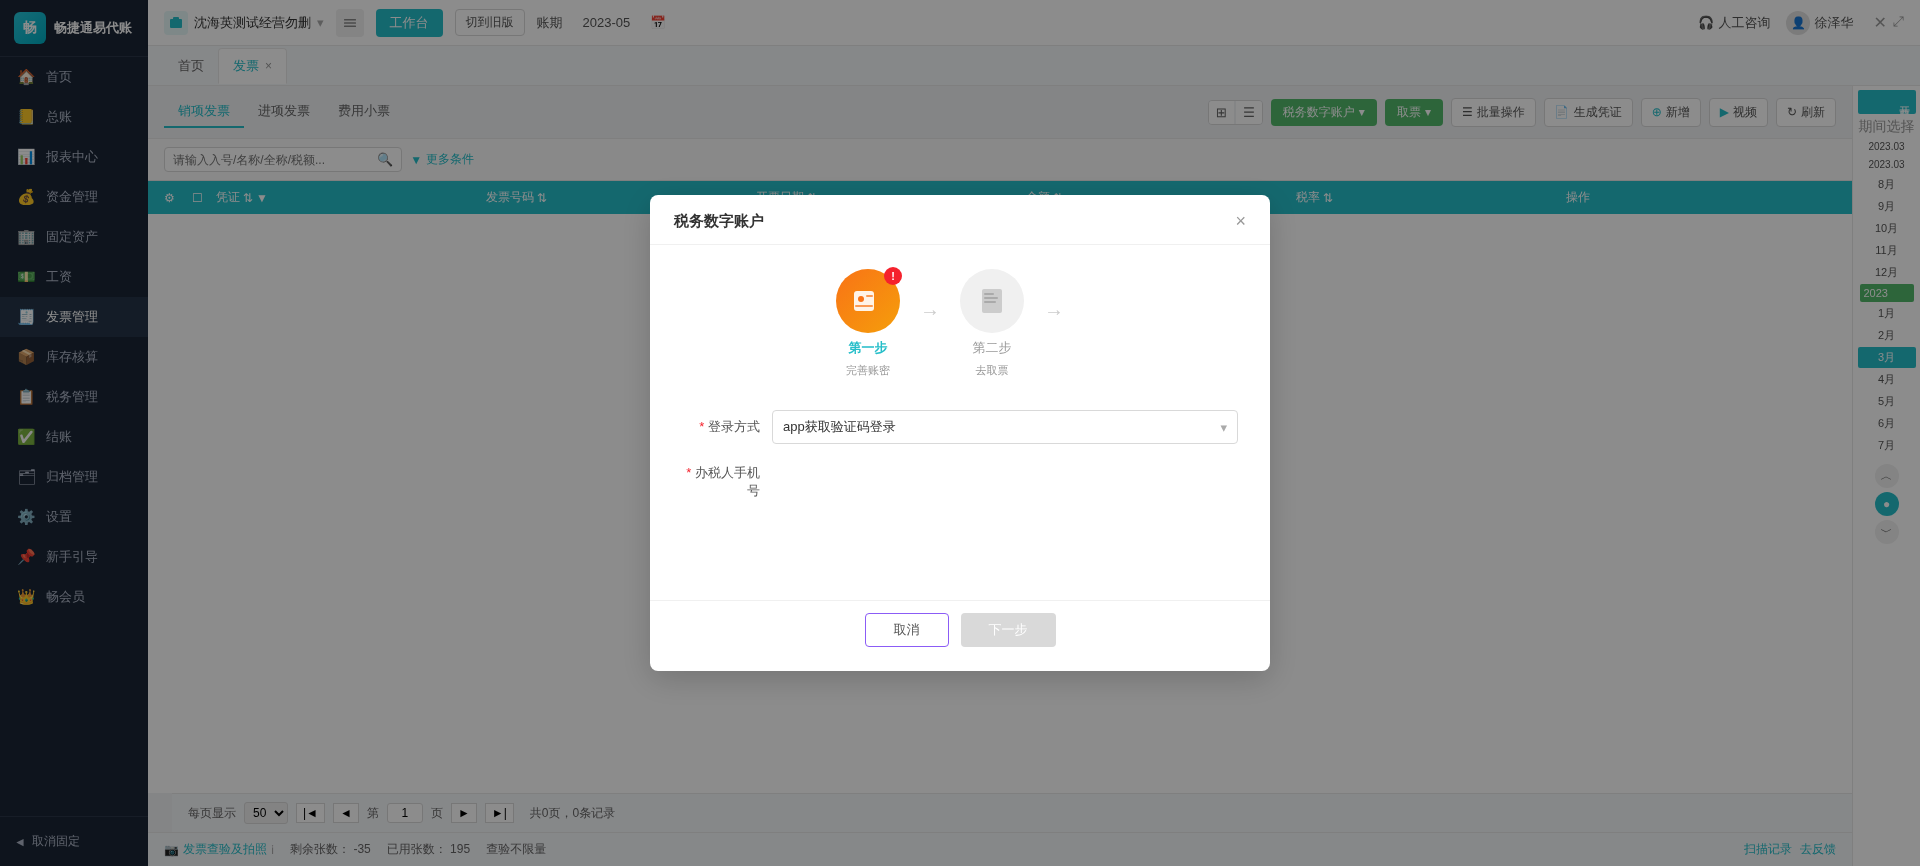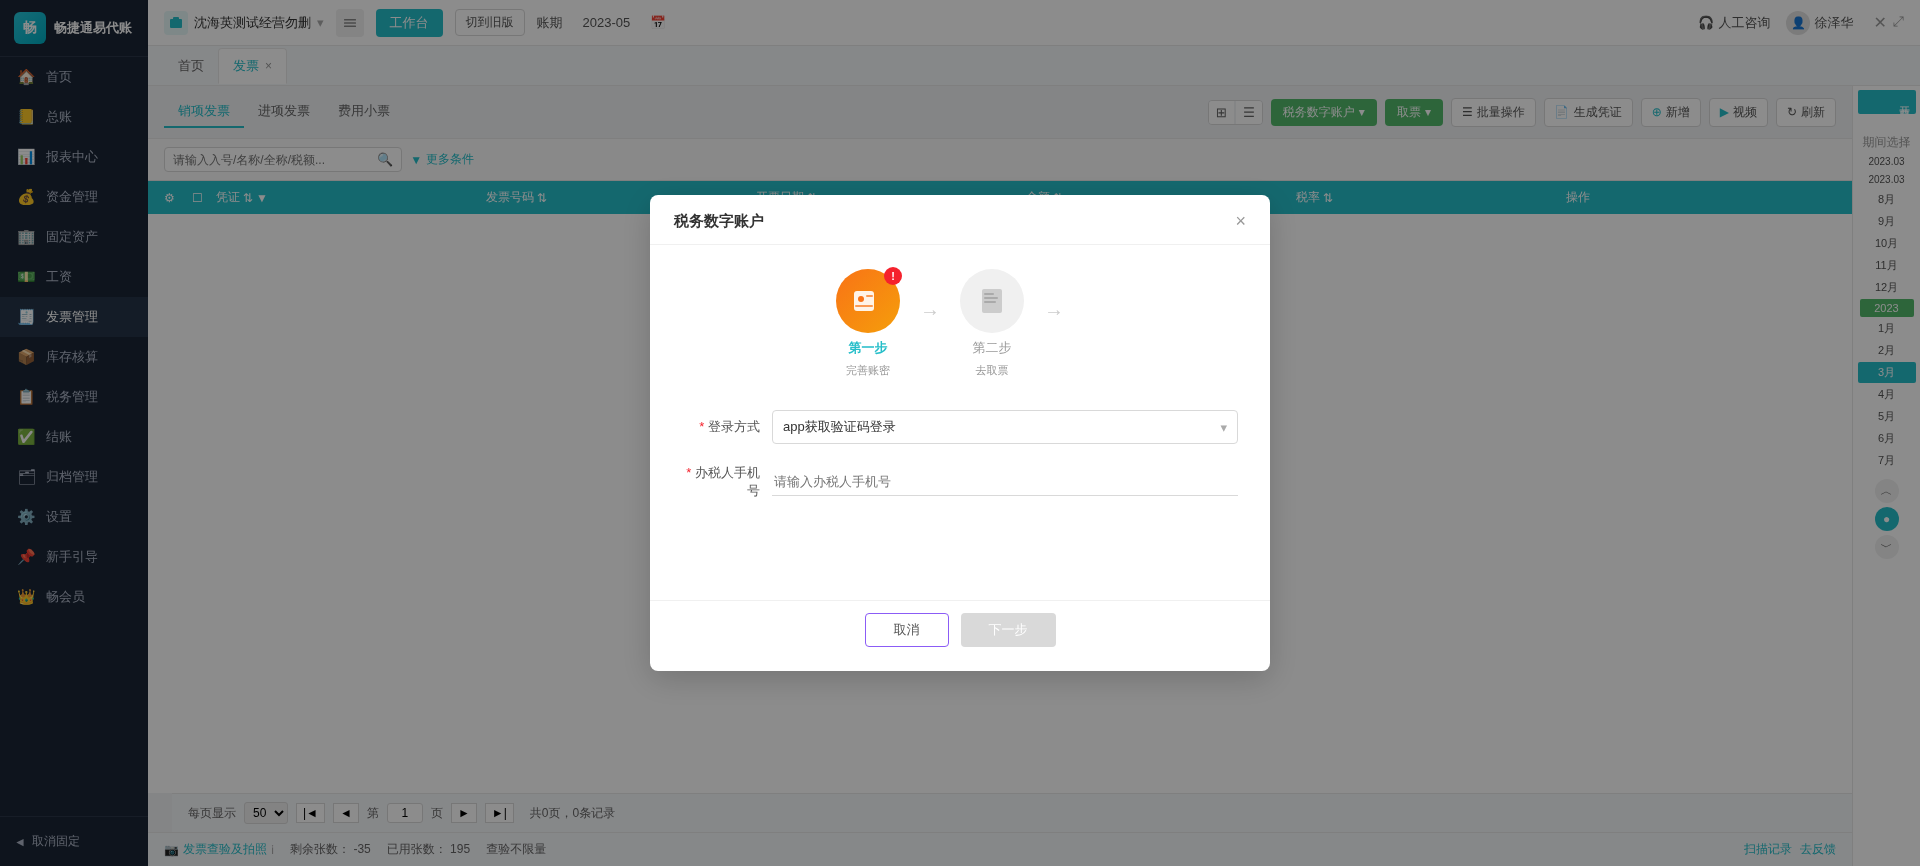--- a/index.html
+++ b/index.html
@@ -350,31 +350,31 @@
         <span class="bottom-bar-right">
           <span style="color:#26bec9;cursor:pointer;">扫描记录</span>
           <span style="color:#26bec9;cursor:pointer;">去反馈</span>
         </span>
       </div>
     </div>
 
     <div style="width:68px;background:#fff;border-left:1px solid #e8e8e8;display:flex;flex-direction:column;align-items:center;padding-top:4px;">
       <div style="width:58px;background:#26bec9;color:#fff;font-size:11px;text-align:center;padding:8px 4px;cursor:pointer;border-radius:2px;writing-mode:vertical-rl;letter-spacing:2px;">开票日期</div>
 
-      <div style="font-size:12px;color:#999;padding:20px 0 2px;text-align:center;">期间选择</div>
+      <div style="font-size:14px;color:#999;padding:4px 0 2px;text-align:center;">期间选择</div>
 
       <div style="display:flex;flex-direction:column;align-items:center;gap:1px;width:100%;">
         <div style="font-size:10px;color:#555;padding:3px 4px;width:58px;text-align:center;cursor:pointer;">2023.03</div>
         <div style="font-size:10px;color:#555;padding:3px 4px;width:58px;text-align:center;cursor:pointer;">2023.03</div>
         <div style="font-size:11px;color:#555;padding:3px 4px;width:58px;text-align:center;cursor:pointer;">8月</div>
         <div style="font-size:11px;color:#555;padding:3px 4px;width:58px;text-align:center;cursor:pointer;">9月</div>
         <div style="font-size:11px;color:#555;padding:3px 4px;width:58px;text-align:center;cursor:pointer;">10月</div>
         <div style="font-size:11px;color:#555;padding:3px 4px;width:58px;text-align:center;cursor:pointer;">11月</div>
         <div style="font-size:11px;color:#555;padding:3px 4px;width:58px;text-align:center;cursor:pointer;">12月</div>
-        <div style="font-size:11px;background:#52b96b;color:#fff;padding:3px 4px;width:54px;text-align:center;cursor:pointer;border-radius:2px;">2023</div>
+        <div style="font-size:11px;background:#52b96b;color:#fff;padding:3px 4px;width:54px;cursor:pointer;border-radius:2px;">2023</div>
         <div style="font-size:11px;color:#555;padding:3px 4px;width:58px;text-align:center;cursor:pointer;">1月</div>
         <div style="font-size:11px;color:#555;padding:3px 4px;width:58px;text-align:center;cursor:pointer;">2月</div>
         <div style="font-size:11px;background:#26bec9;color:#fff;padding:3px 4px;width:58px;text-align:center;cursor:pointer;border-radius:2px;">3月</div>
         <div style="font-size:11px;color:#555;padding:3px 4px;width:58px;text-align:center;cursor:pointer;">4月</div>
         <div style="font-size:11px;color:#555;padding:3px 4px;width:58px;text-align:center;cursor:pointer;">5月</div>
         <div style="font-size:11px;color:#555;padding:3px 4px;width:58px;text-align:center;cursor:pointer;">6月</div>
         <div style="font-size:11px;color:#555;padding:3px 4px;width:58px;text-align:center;cursor:pointer;">7月</div>
       </div>
 
       <div style="margin-top:8px;display:flex;flex-direction:column;align-items:center;gap:4px;">
@@ -441,21 +441,20 @@
             <span class="select-arrow">▾</span>
           </div>
         </div>
 
 
         <div class="form-field">
           <div class="form-label">
             <span style="color:#f5222d;">*</span>
             <span>办税人手机号</span>
           </div>
-          <input type="text" class="form-input-text" placeholder="请输入办税人手机号" style="">
         </div>
       </div>
 
       <div style="height: 40px;"></div>
     </div>
 
     <div class="modal-footer">
       <button class="btn-cancel">取消</button>
       <button class="btn-next">下一步</button>
     </div>

